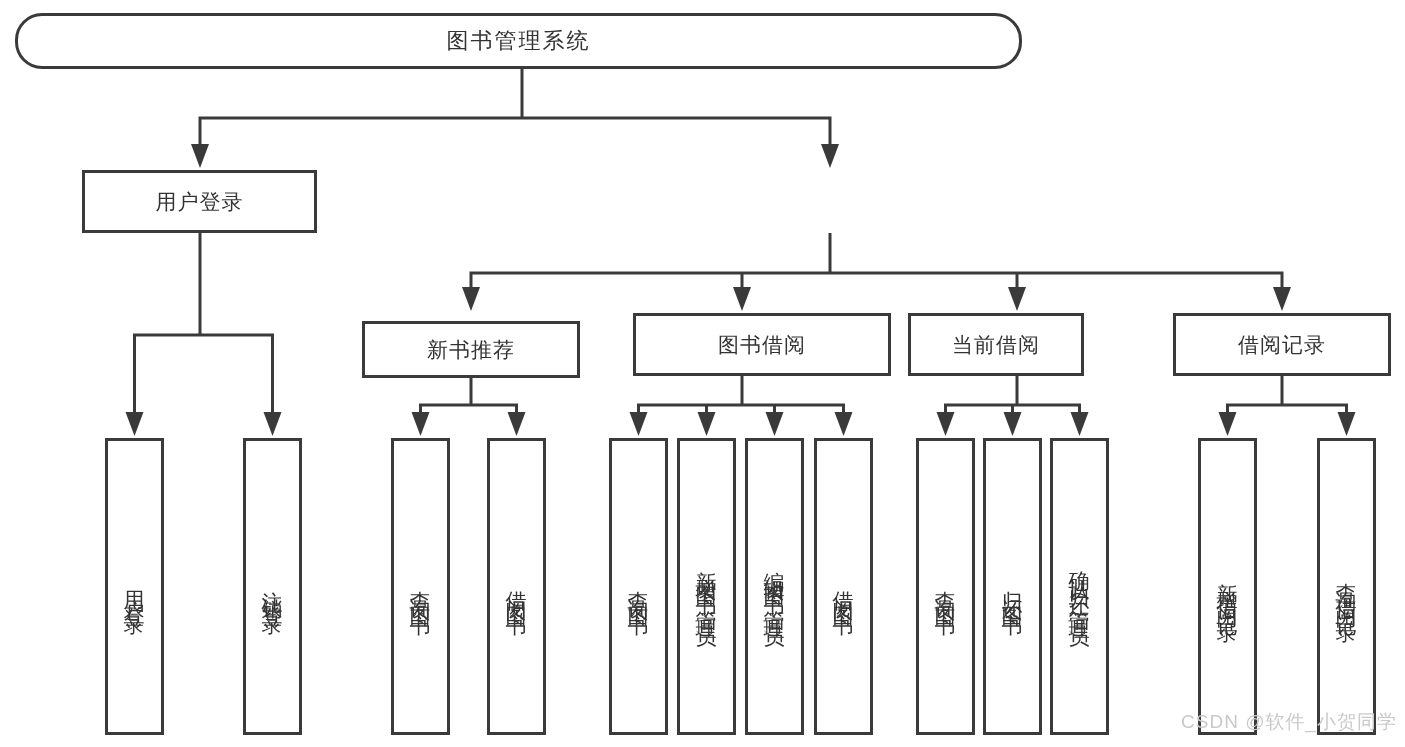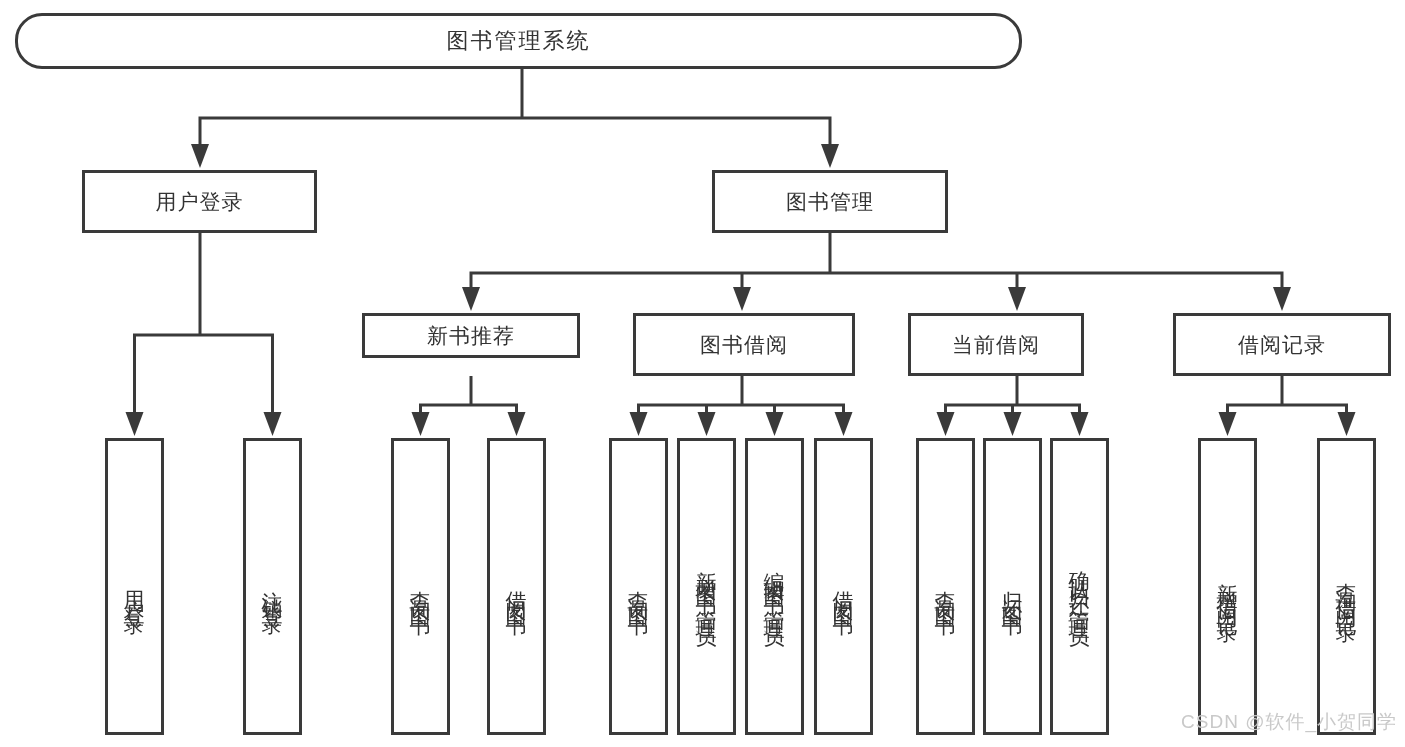--- a/index.html
+++ b/index.html
@@ -37,22 +37,22 @@
     text-orientation: mixed;
     font-size: 21px;
     letter-spacing: 8px;
     line-height: 1;
     padding-top: 6px;
   }
   
   #n-root        { left: 15px;   top: 13px;  width: 1007px; height: 56px; }
   #n-user-login  { left: 82px;   top: 170px; width: 235px;  height: 63px; }
   #n-book-mgmt   { left: 712px;  top: 170px; width: 236px;  height: 63px; }
-  #n-sec-0 { left: 362px;  top: 313px; width: 218px; height: 45px; }
-  #n-sec-1 { left: 633px;  top: 313px; width: 222px; height: 63px; }
+  #n-sec-0 { left: 362px;  top: 321px; width: 218px; height: 57px; }
+  #n-sec-1 { left: 633px;  top: 313px; width: 258px; height: 63px; }
   #n-sec-2 { left: 908px;  top: 313px; width: 176px; height: 63px; }
   #n-sec-3 { left: 1173px; top: 313px; width: 218px; height: 63px; }
   .leaf { top: 438px; width: 59px; height: 297px; }
   #n-leaf-a0 { left: 105px; }
   #n-leaf-a1 { left: 243px; }
   #n-leaf-b0 { left: 391px; }
   #n-leaf-b1 { left: 487px; }
   #n-leaf-c0 { left: 609px; }
   #n-leaf-c1 { left: 677px; }
   #n-leaf-c2 { left: 745px; }
@@ -129,21 +129,20 @@
       <polygon points="936.5,412 954.5,412 945.5,436" fill="#3a3a3a"></polygon>
       <polygon points="1003.5,412 1021.5,412 1012.5,436" fill="#3a3a3a"></polygon>
       <polygon points="1070.5,412 1088.5,412 1079.5,436" fill="#3a3a3a"></polygon>
       <polygon points="1218.5,412 1236.5,412 1227.5,436" fill="#3a3a3a"></polygon>
       <polygon points="1337.5,412 1355.5,412 1346.5,436" fill="#3a3a3a"></polygon>
     </svg>
 
   <div class="box root-box" id="n-root">图书管理系统</div>
 
   <div class="box h-box" id="n-user-login">用户登录</div>
-  <div class="box h-box" id="n-book-mgmt">图书管理</div>
 
   <div class="box h-box" id="n-sec-0">新书推荐</div>
   <div class="box h-box" id="n-sec-1">图书借阅</div>
   <div class="box h-box" id="n-sec-2">当前借阅</div>
   <div class="box h-box" id="n-sec-3">借阅记录</div>
 
   <div class="box v-box leaf" id="n-leaf-a0">用户登录</div>
   <div class="box v-box leaf" id="n-leaf-a1">注销登录</div>
 
   <div class="box v-box leaf" id="n-leaf-b0">查询图书</div>

